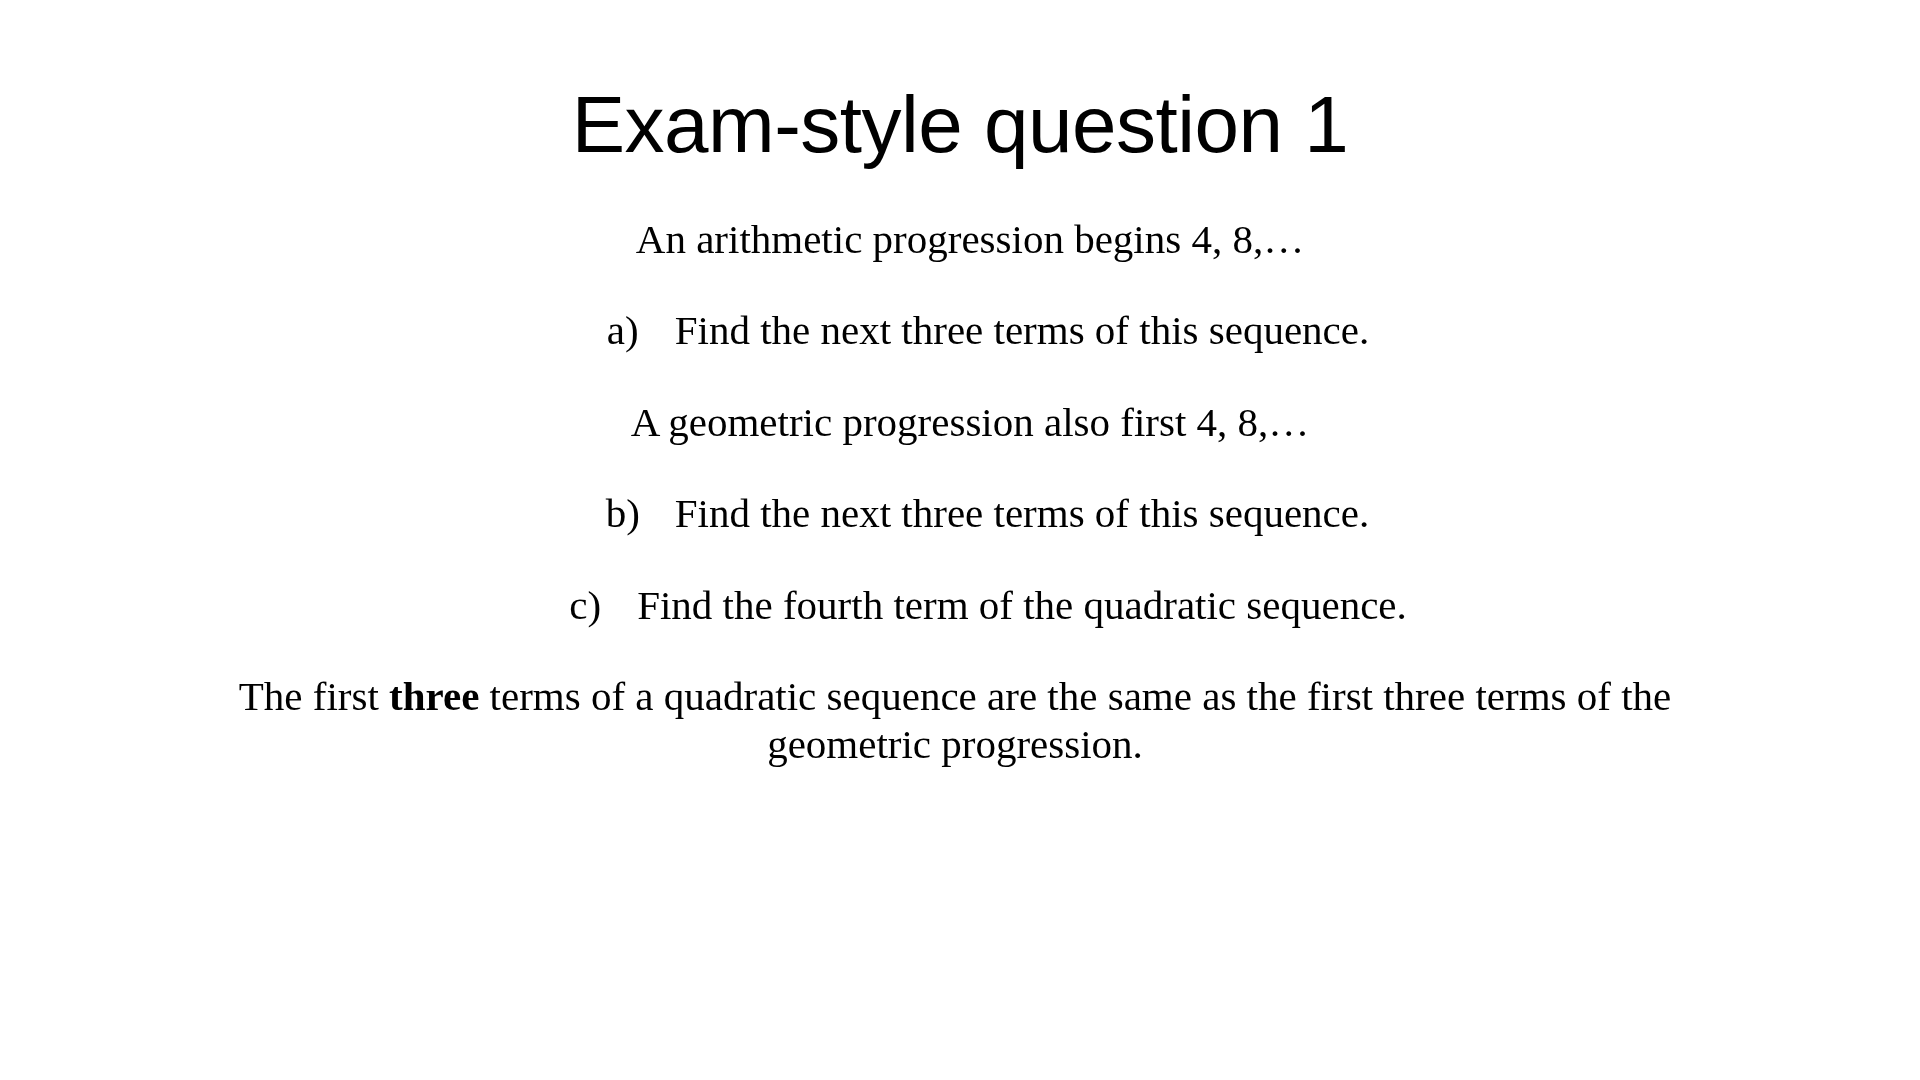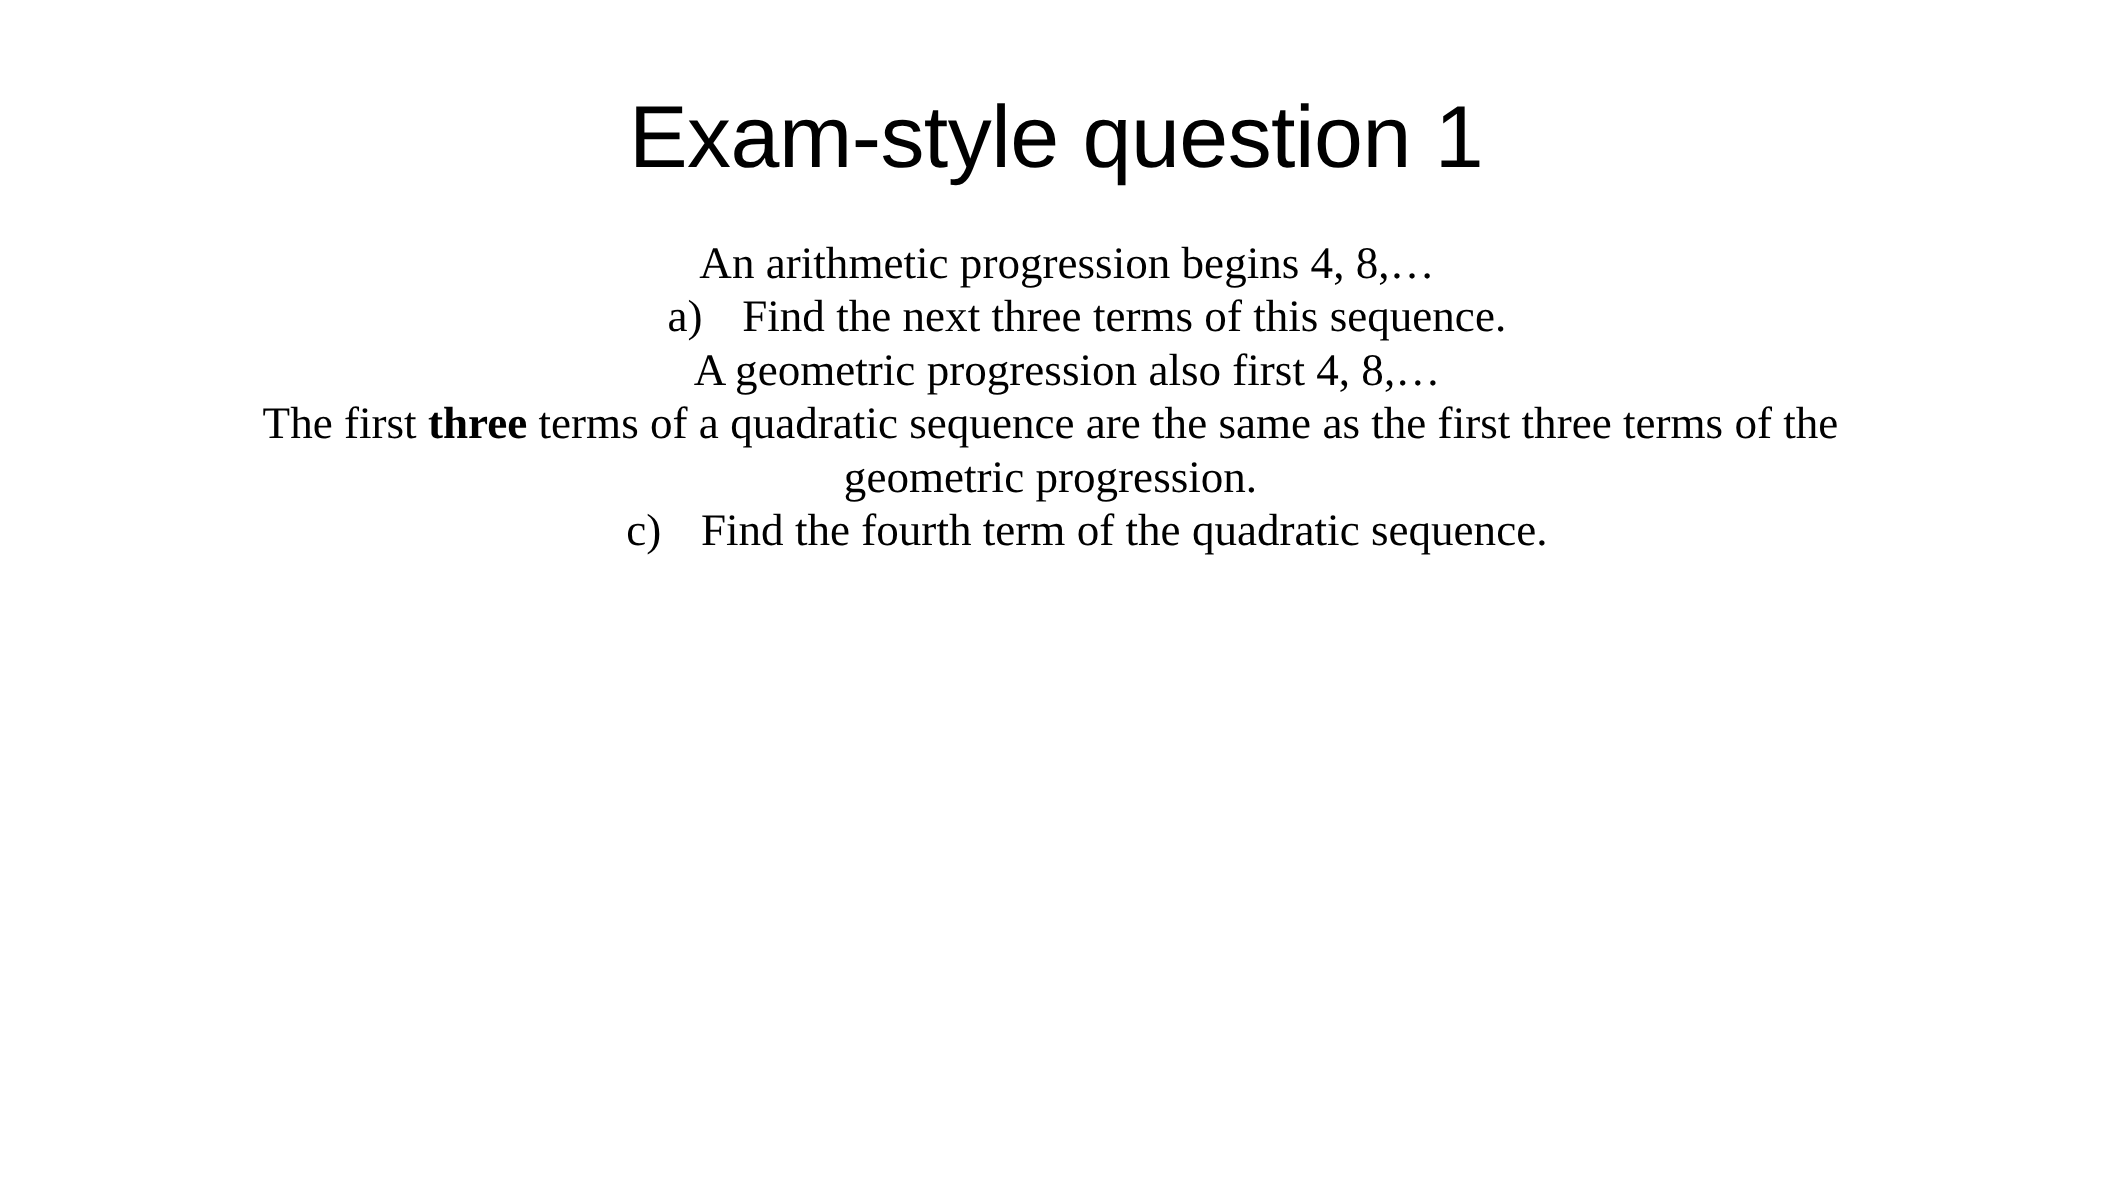--- a/index.html
+++ b/index.html
@@ -55,20 +55,21 @@
     font-size: 41px;
     line-height: 1.18;
     color: #000000;
     margin: 0;
     padding: 0;
     text-align: center;
   }
 
   
   .para + .para {
+    margin-top: 43px;
   }
 
   .para.wide {
     width: 1510px;
   }
 
   
   .para.item {
     display: block;
     white-space: nowrap;
@@ -91,19 +92,20 @@
   <h1 class="slide-title">Exam-style question 1</h1>
 
   <div class="body-block">
 
     <p class="para">An arithmetic progression begins 4, 8,…</p>
 
     <p class="para item"><span class="item-marker">a)</span><span>Find the next three terms of this sequence.</span></p>
 
     <p class="para">A geometric progression also first 4, 8,…</p>
 
+    <p class="para item"><span class="item-marker">b)</span><span>Find the next three terms of this sequence.</span></p>
+
+    <p class="para item"><span class="item-marker">c)</span><span>Find the fourth term of the quadratic sequence.</span></p>
 
     <p class="para wide"><span>The first </span><span class="bold">three</span><span> terms of a quadratic sequence are the same as the first three terms of the geometric progression.</span></p>
-
-    <p class="para item"><span class="item-marker">c)</span><span>Find the fourth term of the quadratic sequence.</span></p>
 
   </div>
 </div>
 
 </body></html>

